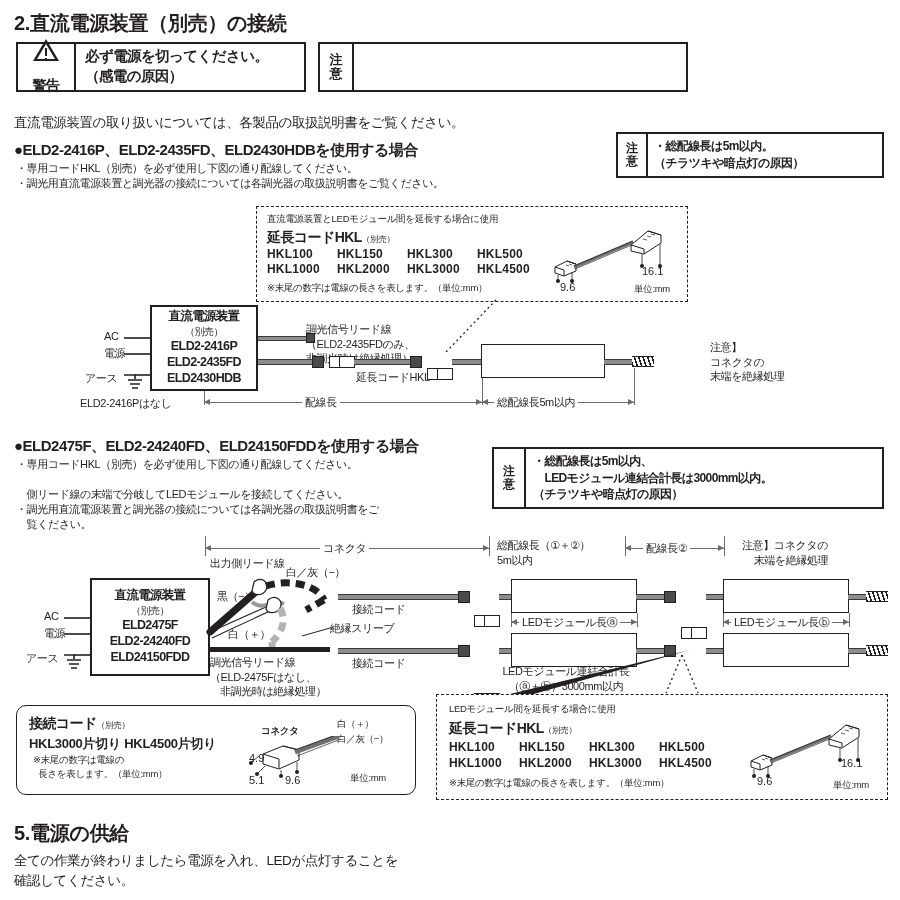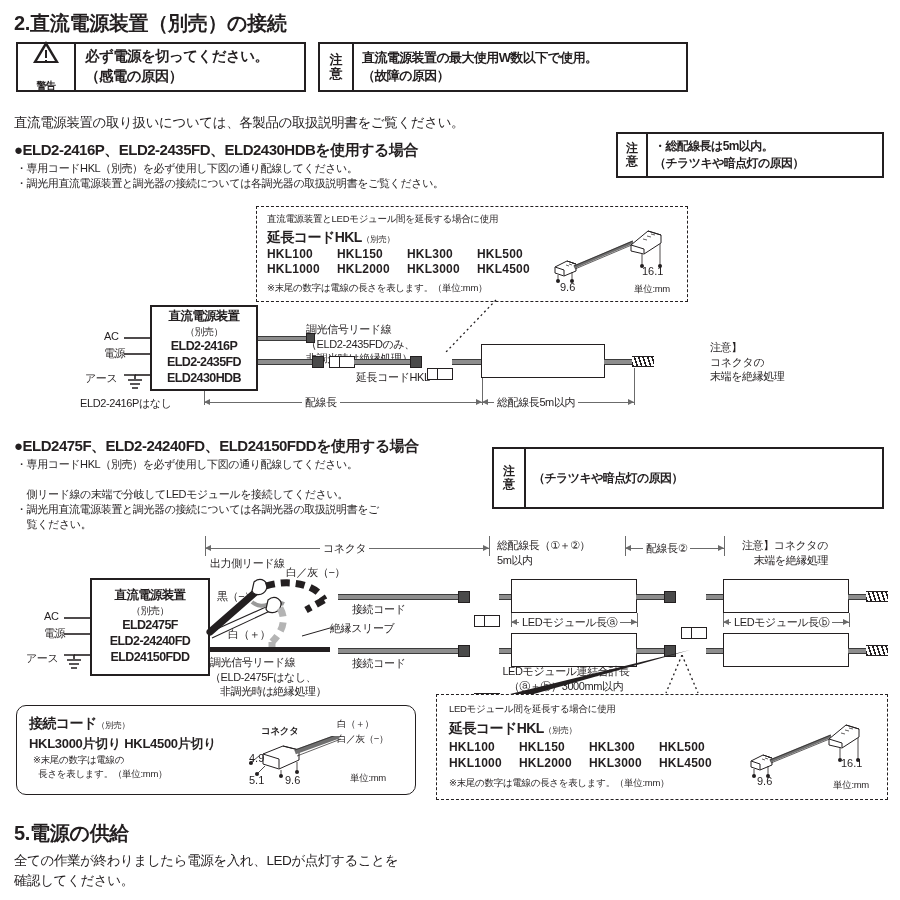--- a/index.html
+++ b/index.html
@@ -33,21 +33,21 @@
     width:58px; border-right:2px solid #231f20;
     display:flex; flex-direction:column; align-items:center; justify-content:center;
     padding:2px 0;
   }
   .wbox .txt-cell { padding:5px 9px; display:flex; flex-direction:column; justify-content:center; }
   .wbox .txt-cell div { font-size:14.5px; font-weight:bold; line-height:1.35; letter-spacing:-0.6px; white-space:nowrap;}
   .tri { width:0;height:0;border-left:13px solid transparent;border-right:13px solid transparent;border-bottom:22px solid #231f20; position:relative;}
   .tri:after{content:"";position:absolute;left:-9px;top:5px;width:0;height:0;border-left:9px solid transparent;border-right:9px solid transparent;border-bottom:15px solid #fff;}
   .tri .bang{position:absolute;left:-1.2px;top:9px;width:2.4px;height:8px;background:#231f20;z-index:2;}
   .tri .bang:after{content:"";position:absolute;left:0;top:9.5px;width:2.4px;height:2.4px;background:#231f20;}
-  .warn-label{font-size:10px;font-weight:bold;margin-top:16px;letter-spacing:-0.5px;}
+  .warn-label{font-size:14px;font-weight:bold;margin-top:16px;letter-spacing:-0.5px;}
   .chu-i{font-size:13px;font-weight:bold;line-height:1.05;text-align:center;letter-spacing:0;}
 
   .cbox { border:2px solid #231f20; display:flex; align-items:stretch; background:#fff; }
   .cbox .icon-cell { width:34px; border-right:2px solid #231f20; display:flex; align-items:center; justify-content:center;}
   .cbox .txt-cell { padding:5px 8px; display:flex; flex-direction:column; justify-content:center;}
   .cbox .txt-cell div { font-size:13px; font-weight:bold; line-height:1.38; letter-spacing:-0.6px; white-space:nowrap;}
 
   
   .dashed-panel { border:1.6px dashed #231f20; background:#fff; }
   .round-panel { border:1.6px solid #231f20; border-radius:10px; background:#fff; }
@@ -100,24 +100,20 @@
       <div>（感電の原因）</div>
     </div>
   </div>
 
   <div class="abs cbox" style="left:318px;top:42px;width:370px;height:50px;">
     <div class="icon-cell">
       <div class="chu-i">
         <div>注</div>
         <div>意</div>
       </div>
-    </div>
-    <div class="txt-cell">
-      <div>直流電源装置の最大使用W数以下で使用。</div>
-      <div>（故障の原因）</div>
     </div>
   </div>
 
   <div class="abs body" style="left:14px;top:114px;">直流電源装置の取り扱いについては、各製品の取扱説明書をご覧ください。</div>
 
   <div class="abs h2" style="left:14px;top:141px;">●ELD2-2416P、ELD2-2435FD、ELD2430HDBを使用する場合</div>
   <div class="abs small" style="left:16px;top:161px;">・専用コードHKL（別売）を必ず使用し下図の通り配線してください。</div>
   <div class="abs small" style="left:16px;top:176px;">・調光用直流電源装置と調光器の接続については各調光器の取扱説明書をご覧ください。</div>
 
   <div class="abs cbox" style="left:616px;top:132px;width:268px;height:46px;">
@@ -250,20 +246,22 @@
   <div class="abs small" style="left:16px;top:517px;">　覧ください。</div>
 
   <div class="abs cbox" style="left:492px;top:447px;width:392px;height:62px;">
     <div class="icon-cell" style="width:32px;">
       <div class="chu-i" style="font-size:12px;">
         <div>注</div>
         <div>意</div>
       </div>
     </div>
     <div class="txt-cell" style="padding:4px 7px;">
+      <div style="font-size:12px;">・総配線長は5m以内、</div>
+      <div style="font-size:12px;">　LEDモジュール連結合計長は3000mm以内。</div>
       <div style="font-size:12px;">（チラツキや暗点灯の原因）</div>
     </div>
   </div>
 
   <div class="abs tick" style="left:205px;top:536px;height:20px;"></div>
   <div class="abs tick" style="left:489px;top:536px;height:20px;"></div>
   <div class="abs tick" style="left:625px;top:536px;height:20px;"></div>
   <div class="abs tick" style="left:724px;top:536px;height:20px;"></div>
   <div class="abs dim" style="left:205px;top:548px;width:284px;"></div>
   <div class="abs dim" style="left:625px;top:548px;width:99px;"></div>

